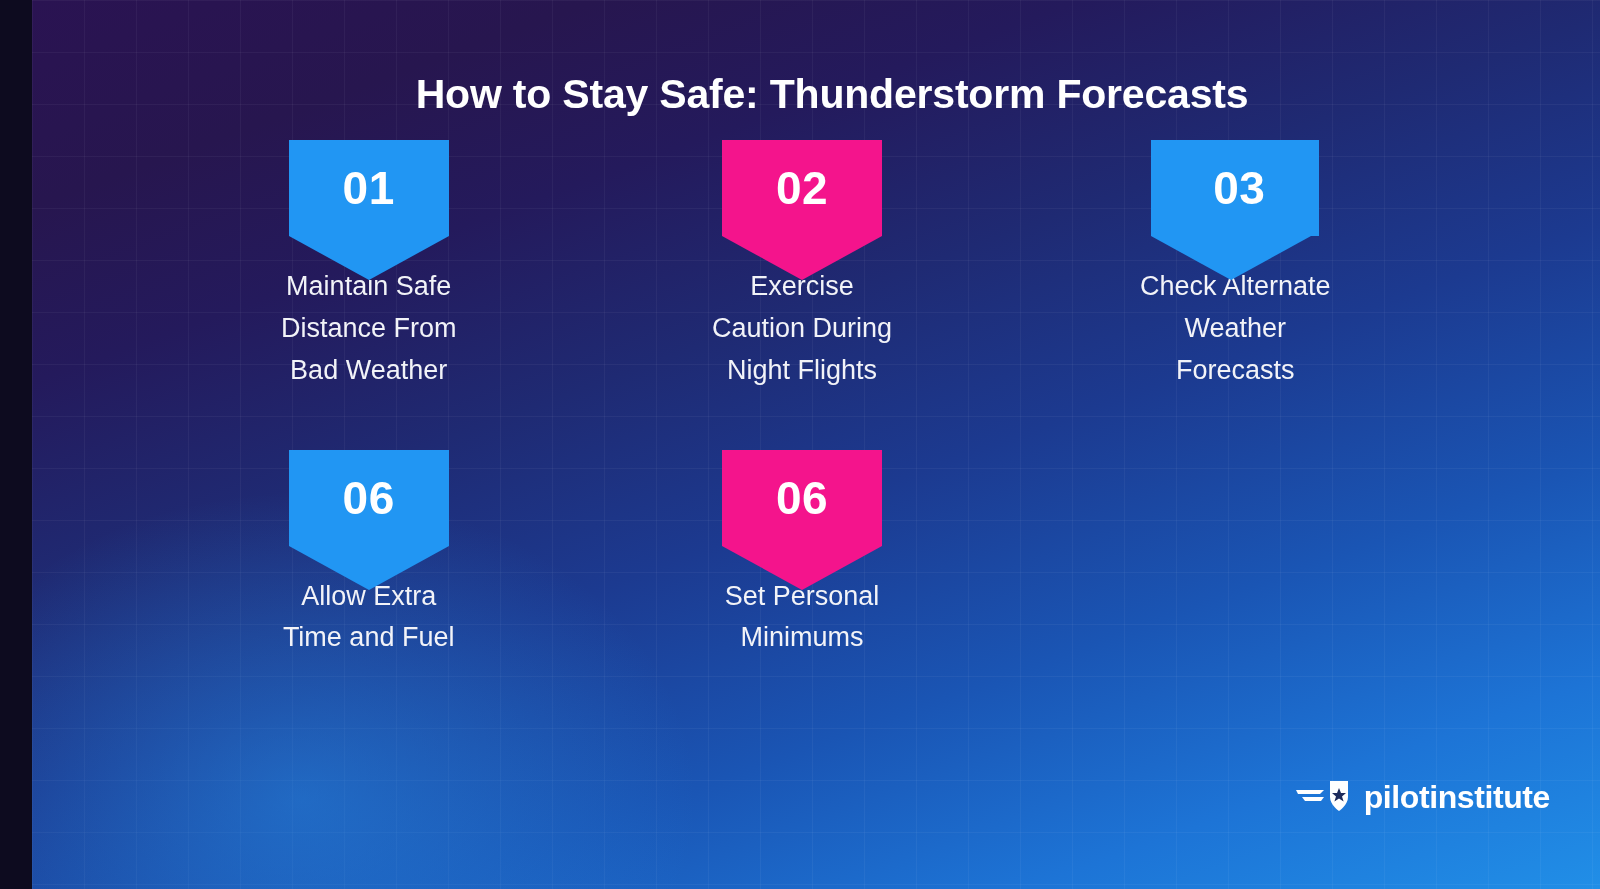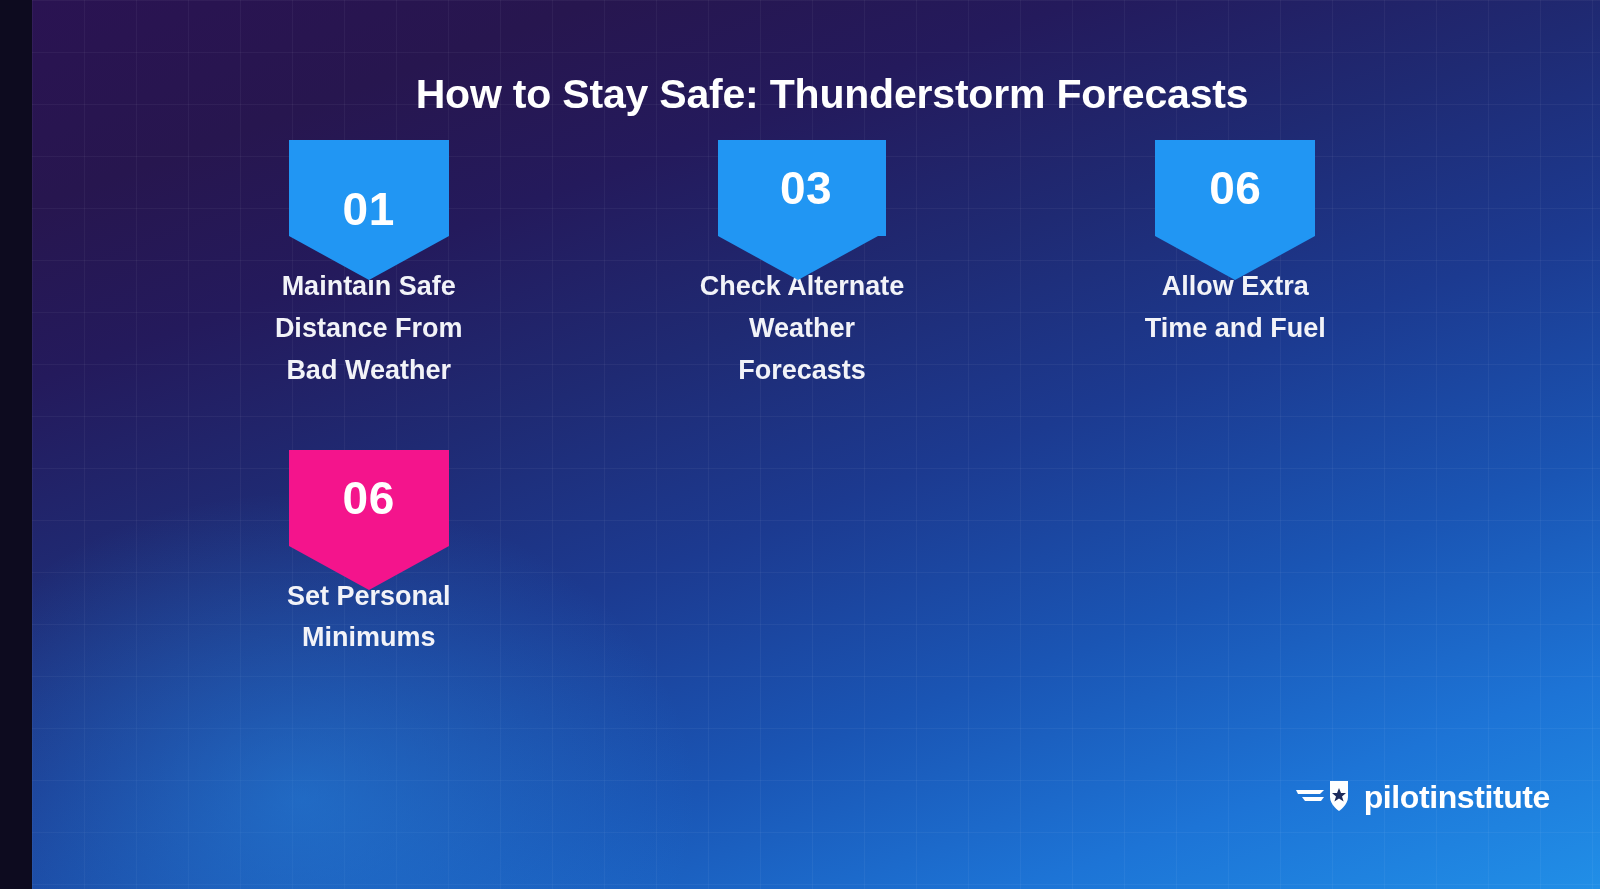--- a/index.html
+++ b/index.html
@@ -93,21 +93,21 @@
     border-left: 80px solid transparent;
     border-right: 80px solid transparent;
   }
   .card-label {
     margin-top: 30px;
     color: #f2f3f8;
     font-size: 27px;
     line-height: 1.55;
     text-align: center;
     white-space: pre-line;
-    font-weight: 700;
+    font-weight: 400;
   }
   
   #logo {
     position: absolute;
     right: 82px;
     bottom: 72px;
     display: flex;
     align-items: center;
     gap: 14px;
   }
@@ -129,29 +129,38 @@
 <div id="infographic">
 
   <div id="grid"></div>
   <div id="glow"></div>
 
   <h1 id="title">How to Stay Safe: Thunderstorm Forecasts</h1>
 
   <div class="grid-wrap">
 
     <div class="card">
-      <div class="badge" style="background: rgb(33, 150, 243); align-items: flex-end;">
+      <div class="badge" style="background: rgb(33, 150, 243);">
         <span>01</span>
         <span class="tip" style="border-top: 44px solid rgb(33, 150, 243);"></span>
       </div>
       <div class="card-label">Maintain Safe
 Distance From
 Bad Weather</div>
     </div>
 
+    <div class="card">
+      <div class="badge" style="background: rgb(244, 20, 140);">
+        <span>02</span>
+        <span class="tip" style="border-top: 44px solid rgb(244, 20, 140);"></span>
+      </div>
+      <div class="card-label">Exercise
+Caution During
+Night Flights</div>
+    </div>
 
     <div class="card">
       <div class="badge" style="background: rgb(33, 150, 243); padding-left: 8px;">
         <span>03</span>
         <span class="tip" style="border-top: 44px solid rgb(33, 150, 243);"></span>
       </div>
       <div class="card-label">Check Alternate
 Weather
 Forecasts</div>
     </div>

